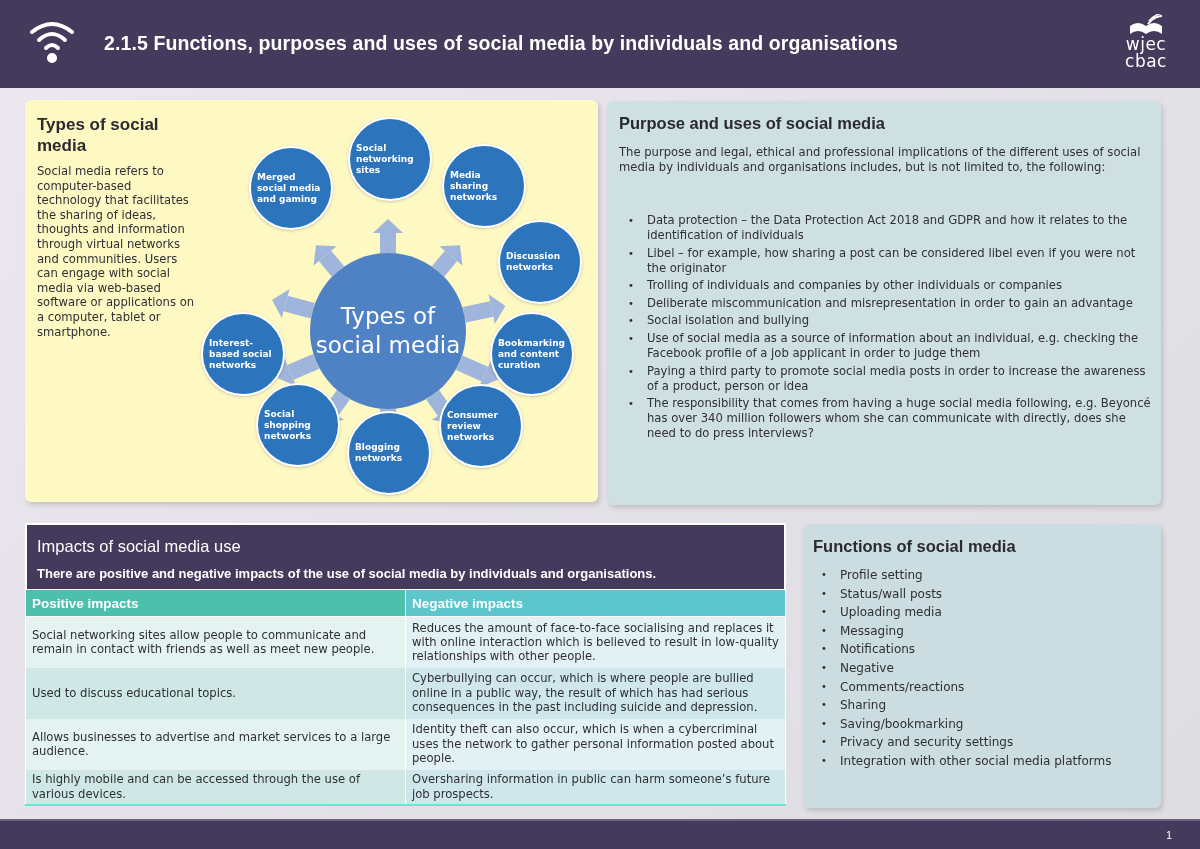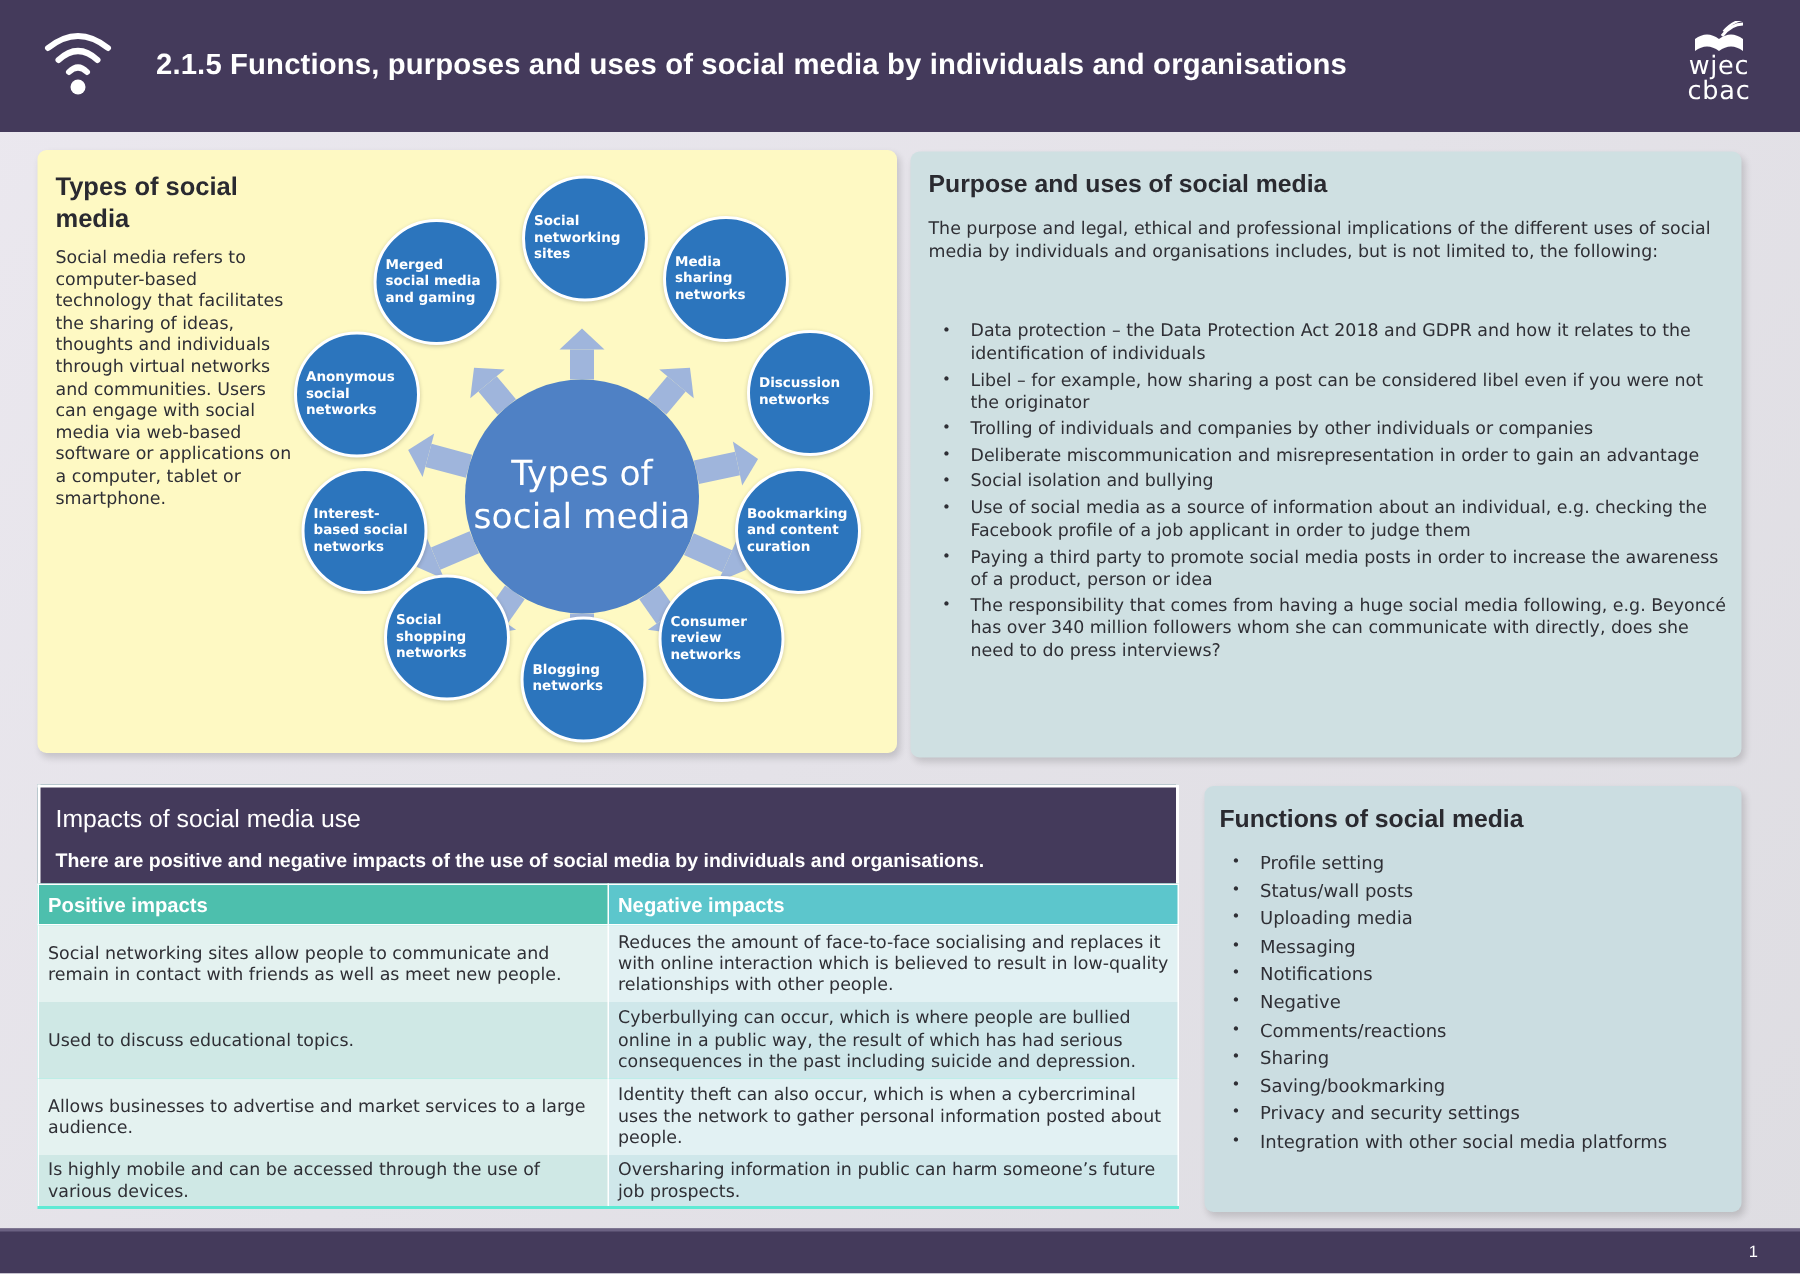--- a/index.html
+++ b/index.html
@@ -161,21 +161,21 @@
     </svg>
     <div class="logo-text">
       <div>wjec</div>
       <div>cbac</div>
     </div>
   </div>
 </div>
 
 <div class="types-panel">
   <div class="types-title">Types of social media</div>
-  <div class="types-desc">Social media refers to computer-based technology that facilitates the sharing of ideas, thoughts and individuals through virtual networks and communities. Users can engage with social media via web-based software or applications on a computer, tablet or smartphone.</div>
+  <div class="types-desc">Social media refers to computer-based technology that facilitates the sharing of ideas, thoughts and information through virtual networks and communities. Users can engage with social media via web-based software or applications on a computer, tablet or smartphone.</div>
 
   <div class="diagram">
     <svg class="arrow" width="573" height="402" viewBox="0 0 573 402" style="left:0;top:0;">
       <g fill="#9fb5dc">
 
         <g transform="translate(363,231) rotate(-90)">
             <rect x="78" y="-8" width="20" height="16"></rect>
             <polygon points="98,-15 112,0 98,15"></polygon>
           </g>
         <g transform="translate(363,231) rotate(-50)">
@@ -218,21 +218,20 @@
     </svg>
     <div class="hub">Types of social media</div>
     <div class="node" style="left:323px;top:17px;">Social networking sites</div>
     <div class="node" style="left:417px;top:44px;">Media sharing networks</div>
     <div class="node" style="left:473px;top:120px;">Discussion networks</div>
     <div class="node" style="left:465px;top:212px;">Bookmarking and content curation</div>
     <div class="node" style="left:414px;top:284px;">Consumer review networks</div>
     <div class="node" style="left:322px;top:311px;">Blogging networks</div>
     <div class="node" style="left:231px;top:283px;">Social shopping networks</div>
     <div class="node" style="left:176px;top:212px;">Interest-based social networks</div>
-    <div class="node" style="left:171px;top:121px;">Anonymous social networks</div>
     <div class="node" style="left:224px;top:46px;">Merged social media and gaming</div>
   </div>
 </div>
 
 <div class="purpose-panel">
   <div class="panel-title purpose-title">Purpose and uses of social media</div>
   <div class="purpose-intro">The purpose and legal, ethical and professional implications of the different uses of social media by individuals and organisations includes, but is not limited to, the following:</div>
   <ul class="bullets purpose-bullets">
     <li>Data protection – the Data Protection Act 2018 and GDPR and how it relates to the identification of individuals</li>
     <li>Libel – for example, how sharing a post can be considered libel even if you were not the originator</li>

